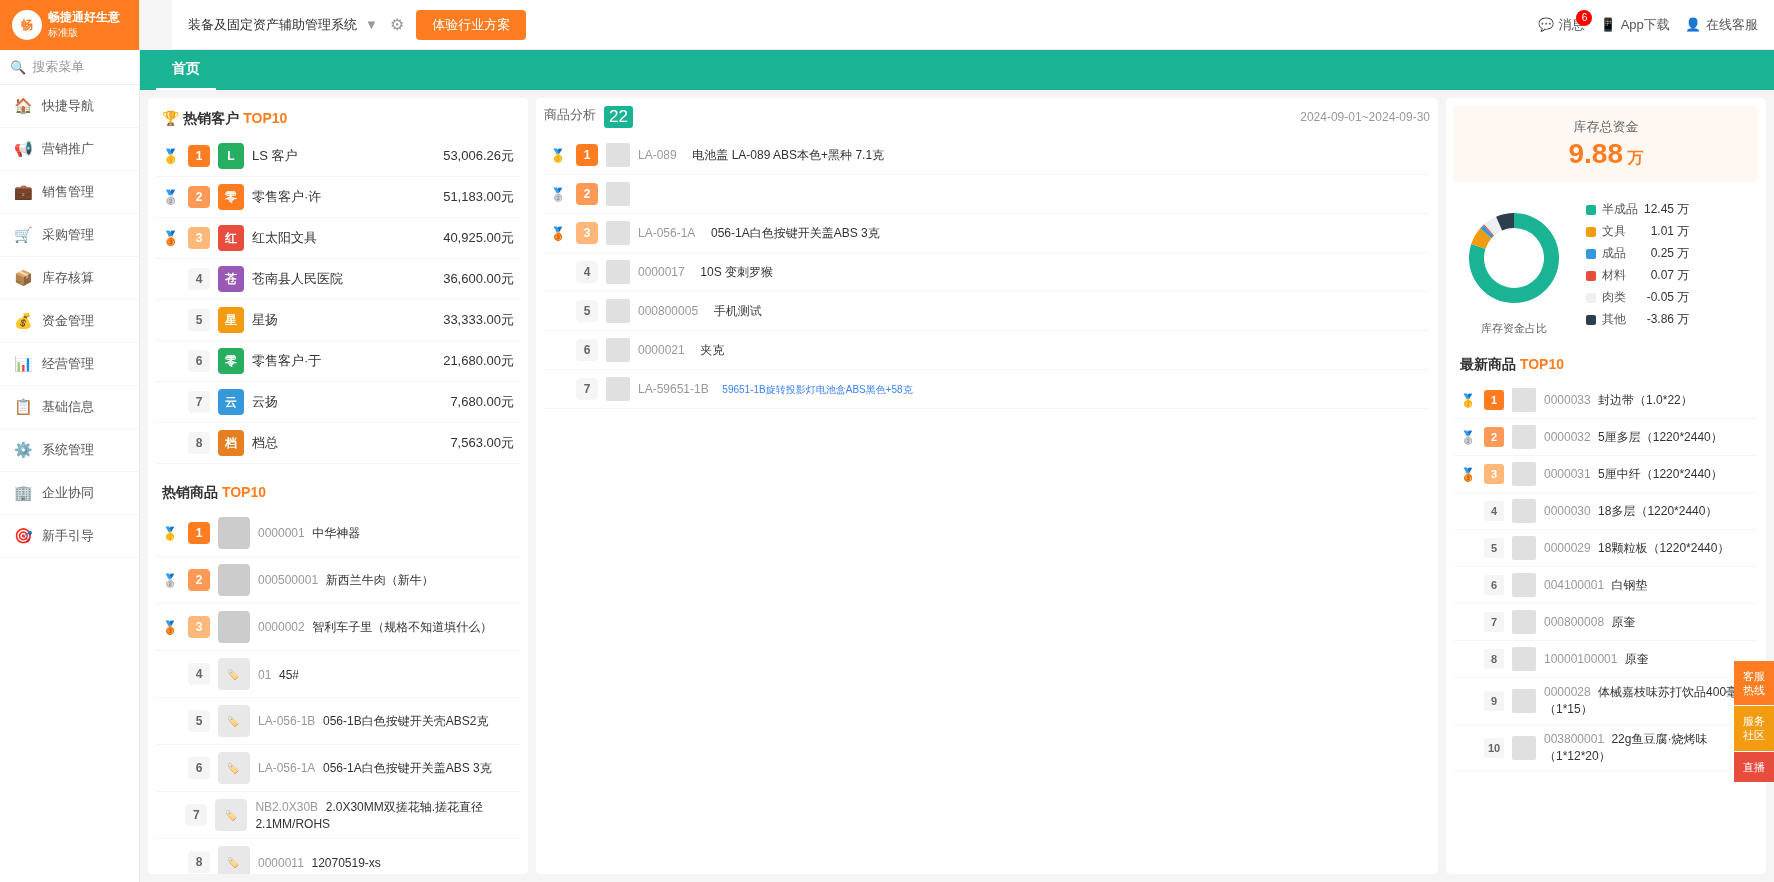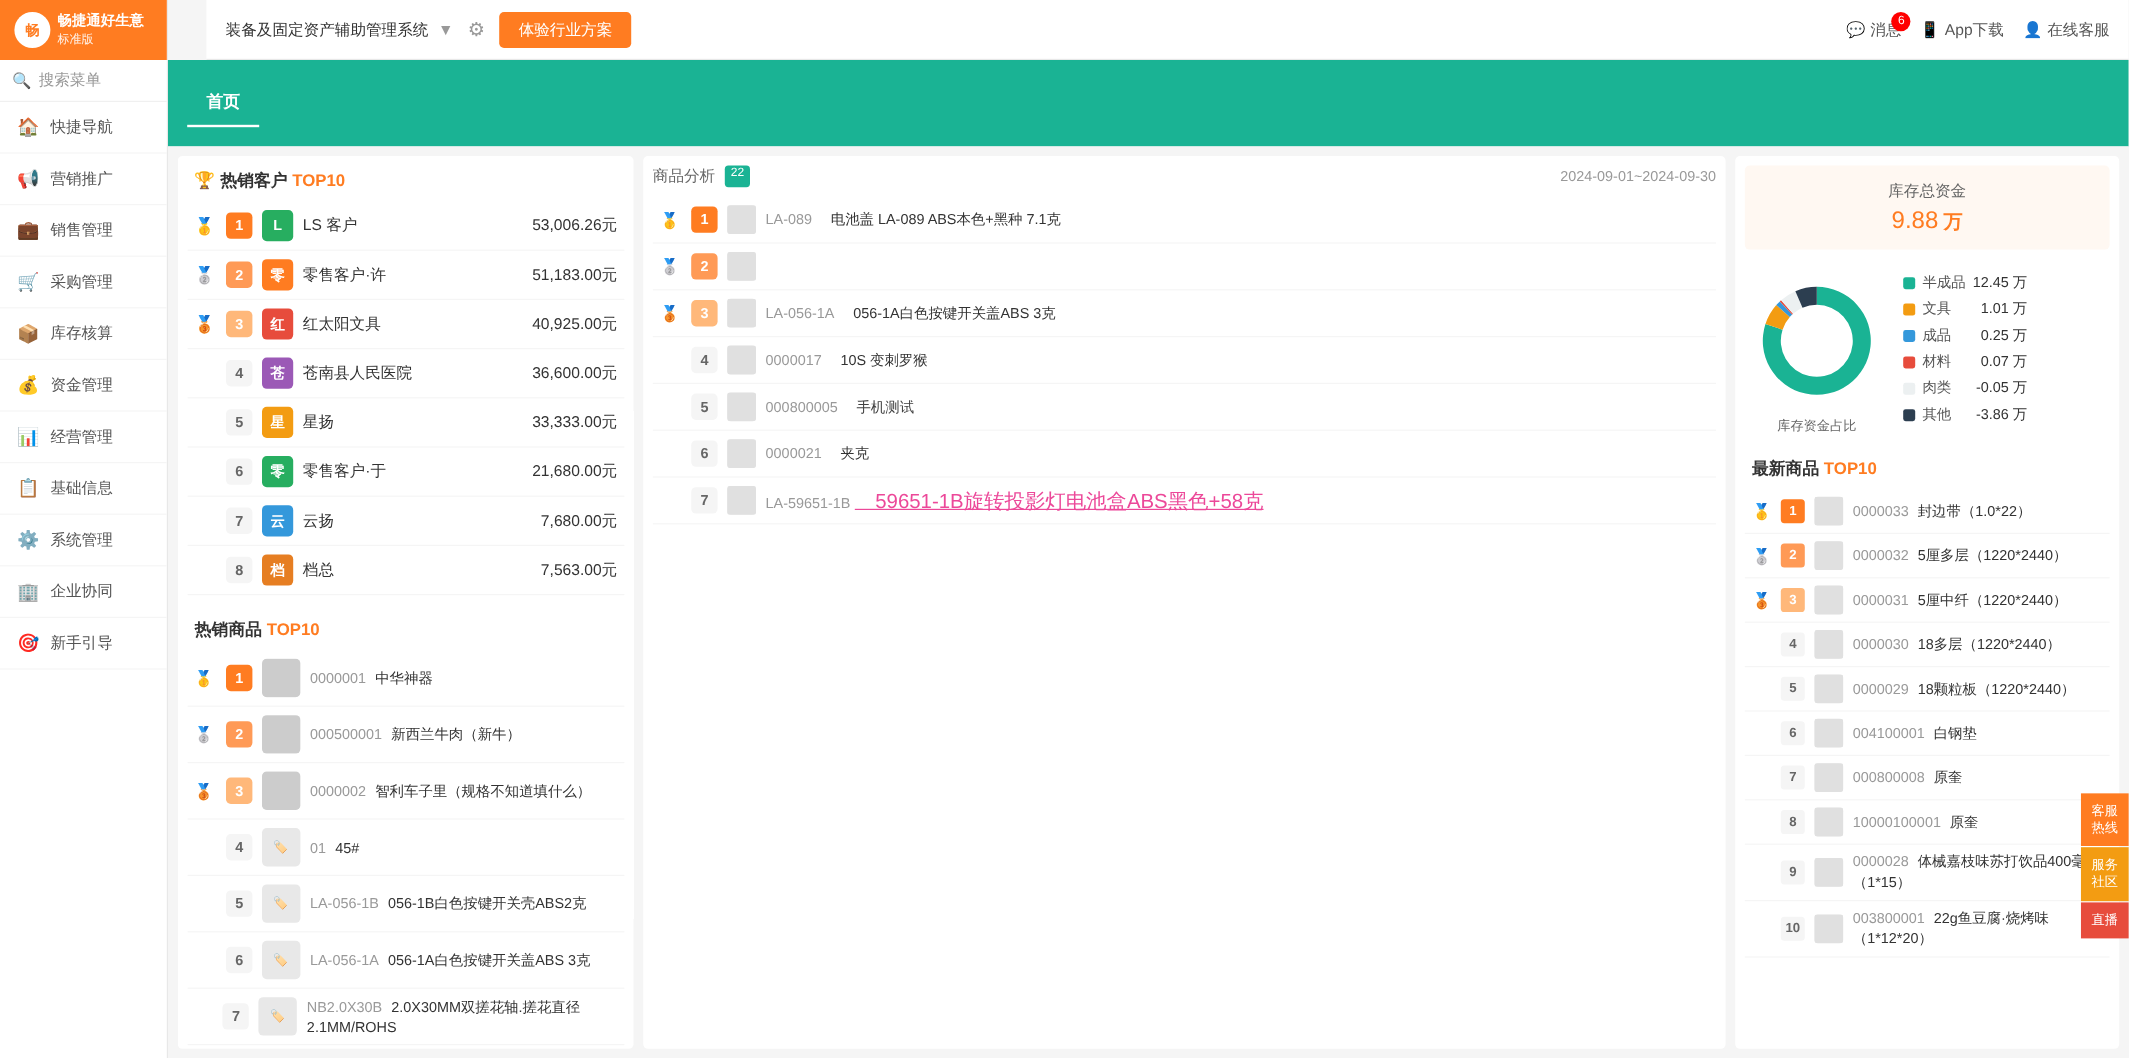--- a/index.html
+++ b/index.html
@@ -93,21 +93,21 @@
     .badge {
       position: absolute; top: -6px; right: -8px;
       background: red; color: white;
       border-radius: 50%; width: 16px; height: 16px;
       font-size: 10px; display: flex; align-items: center; justify-content: center;
     }
 
     
     .page-nav {
       background: #1ab394;
-      padding: 16px 16px;
+      padding: 0 16px;
       display: flex;
       align-items: center;
     }
     .page-nav-item {
       color: white; padding: 10px 16px;
       cursor: pointer; font-size: 14px;
       border-bottom: 2px solid transparent;
     }
     .page-nav-item.active { border-bottom-color: white; font-weight: bold; }
 
@@ -470,21 +470,21 @@
       <span class="prod-name">12070519-xs</span>
     </div>
   </div>
         </div>
     </div>
 
     <div class="col-mid">
       <div style="padding:8px 8px 0; display:flex; align-items:center; justify-content:space-between;">
         <div style="display:flex;gap:8px; font-size:13px; color:#666;">
           <span>商品分析</span>
-          <span style="background:#1ab394;color:white;border-radius:3px;padding:1px 5px;font-size:10px;">22</span>
+          <span style="background:#1ab394;color:white;border-radius:3px;padding:1px 5px;font-size:17px;">22</span>
         </div>
         <span style="color:#999;font-size:12px;">2024-09-01~2024-09-30</span>
       </div>
       <div class="rank-list" style="margin-top:8px;">
 
       <div class="rank-item">
     <span style="font-size:13px;width:18px;">🥇</span>
     <div class="rank-num" style="background:#ff7c21;color:white;width:22px;height:22px;border-radius:4px;display:flex;align-items:center;justify-content:center;font-size:12px;">1</div>
     <div class="np-img">
       <svg width="24" height="24">
@@ -560,31 +560,31 @@
           <div class="rank-item">
     <span style="font-size:13px;width:18px;"></span>
     <div class="rank-num" style="background:#f5f5f5;color:#666;width:22px;height:22px;border-radius:4px;display:flex;align-items:center;justify-content:center;font-size:12px;">7</div>
     <div class="np-img">
       <svg width="24" height="24">
                 <rect width="24" height="24" fill="#e0e0e0" rx="2"></rect>
               </svg>
     </div>
     <div style="flex:1;">
       <span style="color:#999;font-size:12px;">LA-59651-1B</span>
-      <span style="font-size:17px;color:#ec4899;text-decoration:underline;">　59651-1B旋转投影灯电池盒ABS黑色+58克</span>
+      <span style="font-size:10px;color:#3b82f6;">　59651-1B旋转投影灯电池盒ABS黑色+58克</span>
     </div>
   </div>
         </div>
     </div>
 
     <div class="col-right">
       <div class="inventory-total">
         <div class="inv-label">库存总资金</div>
         <div class="inv-value">
-          <span id="inv-num" style="color: rgb(255, 124, 33); font-size: 20px; font-weight: normal;">9.88</span><span id="inv-unit" style="font-size:16px;"> 万</span>
+          <span id="inv-num" style="color: rgb(255, 124, 33); font-size: 28px; font-weight: bold;">9.88</span><span id="inv-unit" style="font-size:16px;"> 万</span>
         </div>
       </div>
       <div class="donut-section">
         <div>
           <svg class="donut-chart" viewBox="0 0 120 120" width="120" height="120">
 
           <path d="M 60 15 A 45 45 0 1 1 17.202456766718086 46.09423525312737 L 31.46830451114539 50.72949016875158 A 30 30 0 1 0 60 30 Z" fill="#1ab394"></path>
               <path d="M 17.202456766718086 46.09423525312737 A 45 45 0 0 1 26.245001866629316 30.240966060435674 L 37.496667911086206 40.16064404029045 A 30 30 0 0 0 31.46830451114539 50.72949016875158 Z" fill="#f39c12"></path>
               <path d="M 26.245001866629316 30.240966060435674 A 45 45 0 0 1 29.195380233208997 27.19641176603649 L 39.463586822139334 38.130941177357656 A 30 30 0 0 0 37.496667911086206 40.16064404029045 Z" fill="#3498db"></path>
               <path d="M 29.195380233208997 27.19641176603649 A 45 45 0 0 1 30.240966060435646 26.245001866629337 L 40.160644040290435 37.49666791108623 A 30 30 0 0 0 39.463586822139334 38.130941177357656 Z" fill="#e74c3c"></path>

